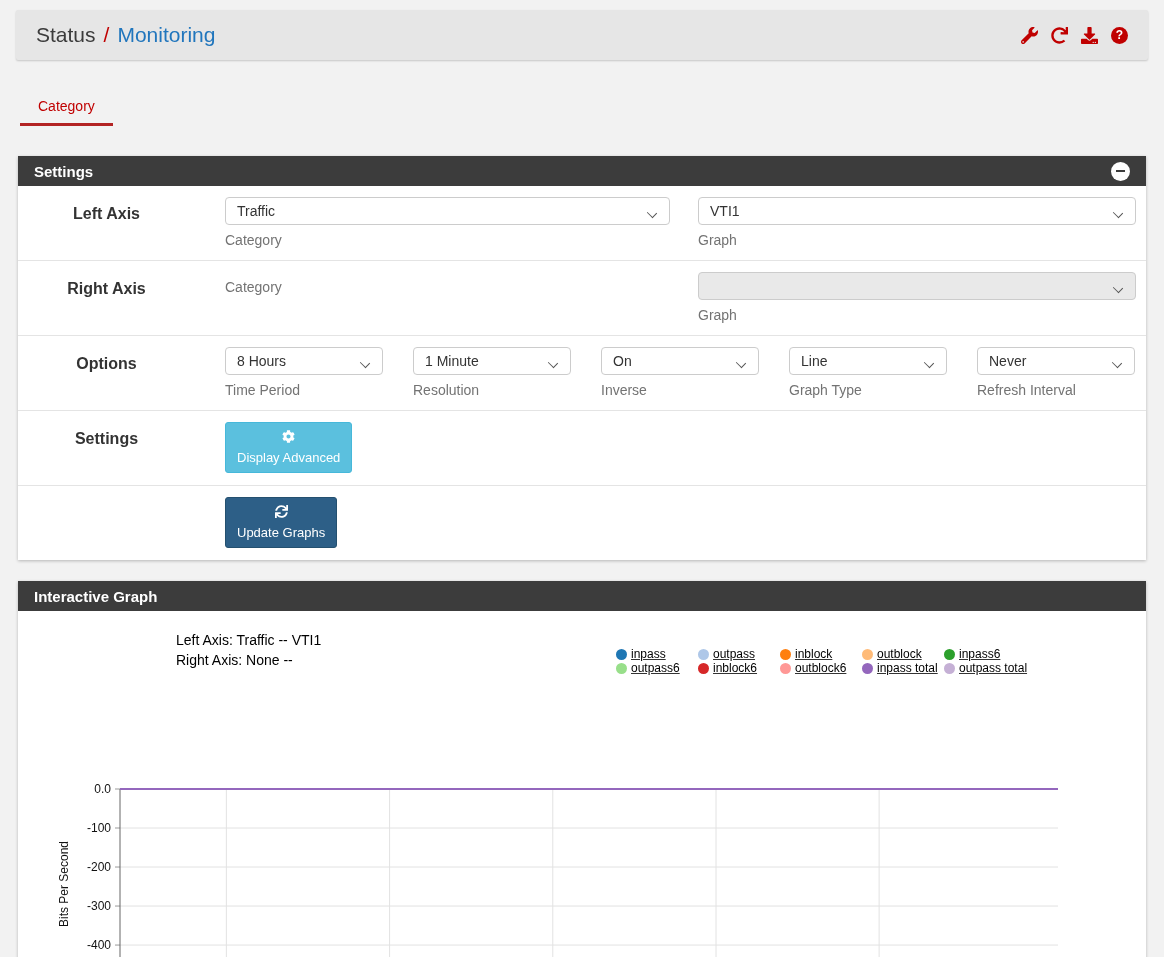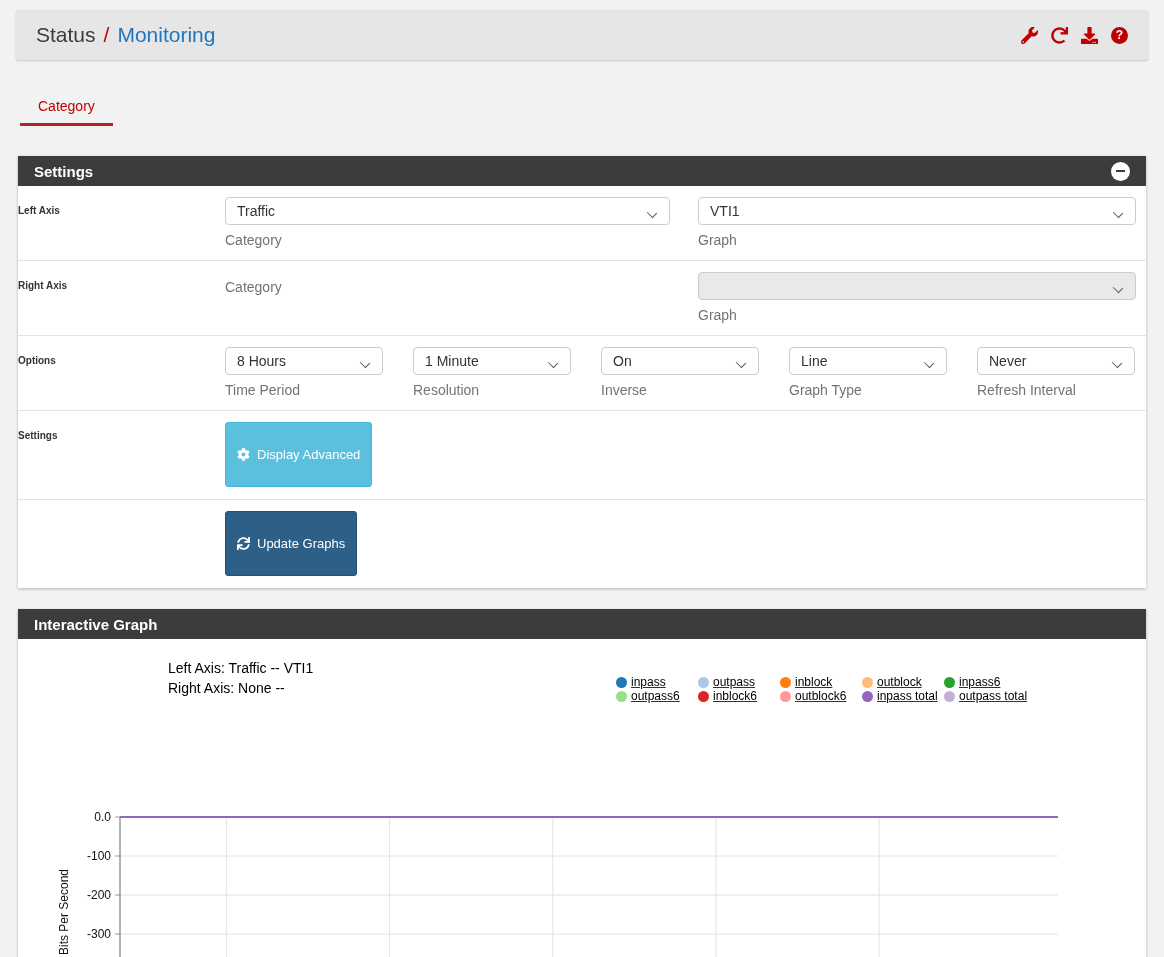--- a/index.html
+++ b/index.html
@@ -26,42 +26,42 @@
   .panel + .panel { margin-top:21px; }
   .panel-heading { background:#3c3c3c; height:30px; display:flex; align-items:center; padding:0 16px; }
   .panel-title { color:#fff; font-size:15px; font-weight:bold; }
   .collapse-btn { margin-left:auto; width:19px; height:19px; border-radius:50%; background:#fff; border:none;
                   display:flex; align-items:center; justify-content:center; cursor:pointer; }
   .collapse-btn i { display:block; width:9px; height:2px; background:#3c3c3c; }
 
   
   .form-row { display:flex; border-bottom:1px solid #e4e4e4; padding:11px 10px 12px 0; }
   .form-row:last-child { border-bottom:none; }
-  .form-label { flex:0 0 207px; text-align:left; padding:8px 30px 0 0; font-weight:bold; font-size:10px; color:#333; }
+  .form-label { flex:0 0 207px; text-align:center; padding:8px 30px 0 0; font-weight:bold; font-size:16px; color:#333; }
   .form-content { flex:1; display:flex; gap:28px; }
   .fg { display:flex; flex-direction:column; }
   .fg-2a { flex:0 0 445px; }
   .fg-2b { flex:1; }
   .fg-5 { flex:0 0 158px; }
   .form-content.opts { gap:30px; }
   .select { position:relative; height:28px; border:1px solid #ccc; border-radius:4px; background:#fff;
             font-size:14px; color:#333; display:flex; align-items:center; padding:0 26px 0 11px; cursor:pointer; }
   .select.disabled { background:#e9e9e9; cursor:default; }
   .select .chev { position:absolute; right:13px; top:11px; width:8px; height:8px;
                   border-right:1.6px solid #555; border-bottom:1.6px solid #555; transform:rotate(45deg) scale(1,.82); }
   .helper { margin-top:7px; font-size:14px; color:#737373; }
   .btn { display:inline-flex; align-items:center; gap:7px; border-radius:3px; color:#fff; font-size:13px;
-         padding:24px 11px; border:1px solid transparent; cursor:pointer; font-family:"Liberation Sans",sans-serif; }
+         padding:7px 11px; border:1px solid transparent; cursor:pointer; font-family:"Liberation Sans",sans-serif;flex-direction:column; }
   .btn svg { width:13px; height:13px; fill:#fff; display:block; }
   .btn-info { background:#5bc0de; border-color:#46b8da; }
   .btn-primary { background:#2d5f87; border-color:#24506f; }
 
   
   .graph-body { position:relative; height:440px; }
-  .axis-info { position:absolute; left:150px; top:19px; font-size:14px; color:#000; line-height:20px; }
+  .axis-info { position:absolute; left:158px; top:19px; font-size:14px; color:#000; line-height:20px; }
   .legend { position:absolute; left:598px; top:36px; display:grid; grid-template-columns:repeat(5,82px); row-gap:0;text-decoration:underline; }
   .legend-item { display:flex; align-items:center; gap:4px; font-size:12px; color:#000; cursor:pointer; white-space:nowrap; }
   .legend-dot { width:11px; height:11px; border-radius:50%; flex:0 0 11px; }
   .chart-wrap { position:absolute; left:0; top:168px; width:1128px; height:245px; }
   .chart-footer { position:absolute; top:404px; left:0; width:100%; font-size:14px; color:#000; }
 </style>
 </head>
 <body>
 
 <div class="topbar">

